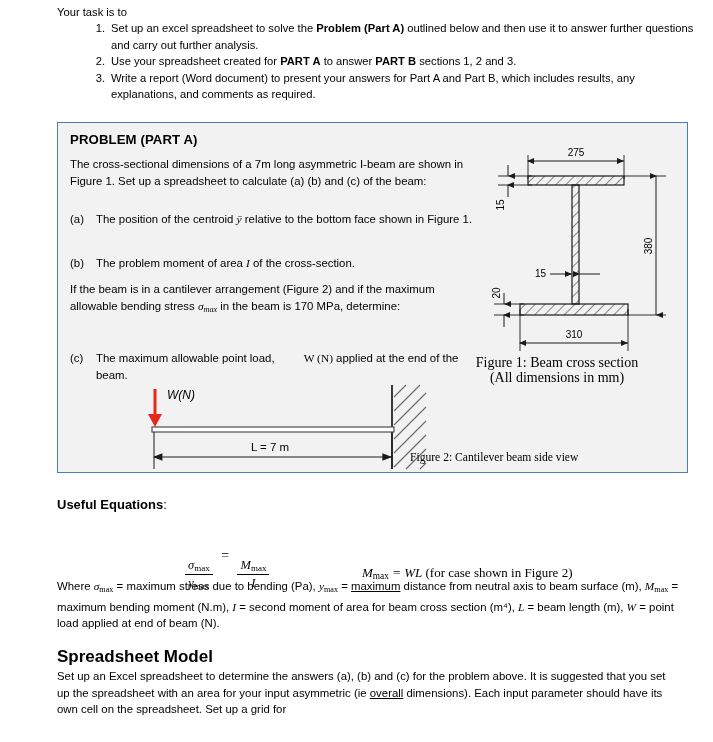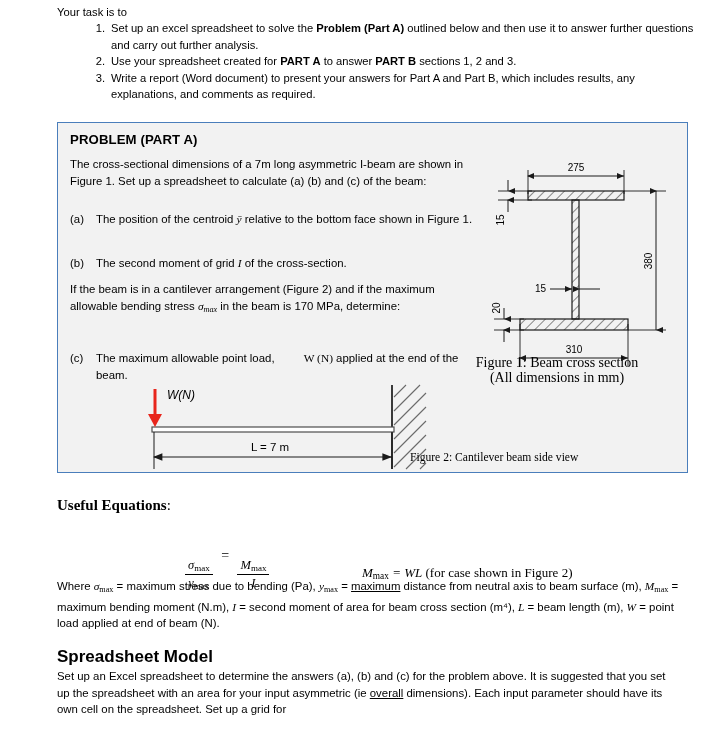--- a/index.html
+++ b/index.html
@@ -104,21 +104,21 @@
     font-size: 0.72em;
     vertical-align: -0.25em;
     font-style: normal;
     font-family: "Liberation Serif", serif;
   }
 
   
   .fig1 {
     position: absolute;
     left: 430px;
-    top: 35px;
+    top: 20px;
     width: 195px;
     height: 215px;
     text-align: center;
   }
   .fig1-caption {
     position: absolute;
     left: 374px;
     top: 232px;
     width: 250px;
     text-align: center;
@@ -141,22 +141,21 @@
     top: 328px;
     font-family: "Liberation Serif", serif;
     font-size: 11.6px;
   }
 
   
   .useful-eq {
     position: absolute;
     left: 57px;
     top: 497px;
-    font-size: 15px;
-    font-family: Liberation Serif, serif;
+    font-size: 13px;
   }
   .eq-left {
     position: absolute;
     left: 185px;
     top: 520px;
   }
   .eq-right {
     position: absolute;
     left: 362px;
     top: 532px;
@@ -249,21 +248,21 @@
   <div class="prob-text p-a">
     <div class="lettered">
       <span class="lbl">(a)</span>
       <span>The position of the centroid </span><span class="mathit">ȳ</span><span> relative to the bottom face shown in Figure 1.</span>
     </div>
   </div>
 
   <div class="prob-text p-b">
     <div class="lettered">
       <span class="lbl">(b)</span>
-      <span>The second moment of grid </span><span class="mathit">I</span><span> of the cross-section.</span>
+      <span>The problem moment of area </span><span class="mathit">I</span><span> of the cross-section.</span>
     </div>
   </div>
 
   <div class="prob-text p2">
     <span>If the beam is in a cantilever arrangement (Figure 2) and if the maximum allowable bending stress </span><span class="mathit">σ</span><span class="sub">max</span><span> in the beam is 170 MPa, determine:</span>
   </div>
 
   <div class="prob-text p-c">
     <div class="lettered">
       <span class="lbl">(c)</span>

